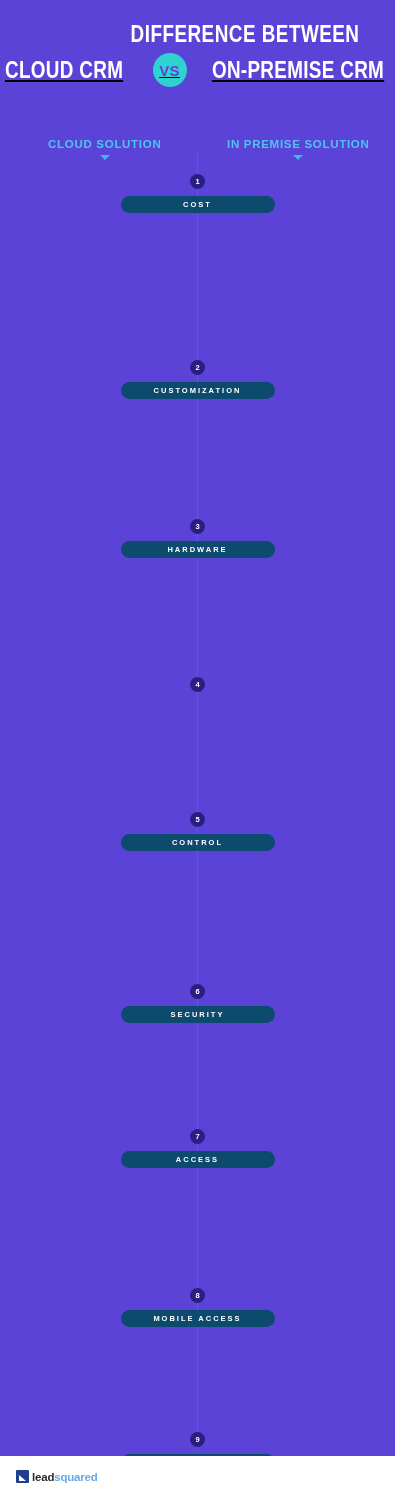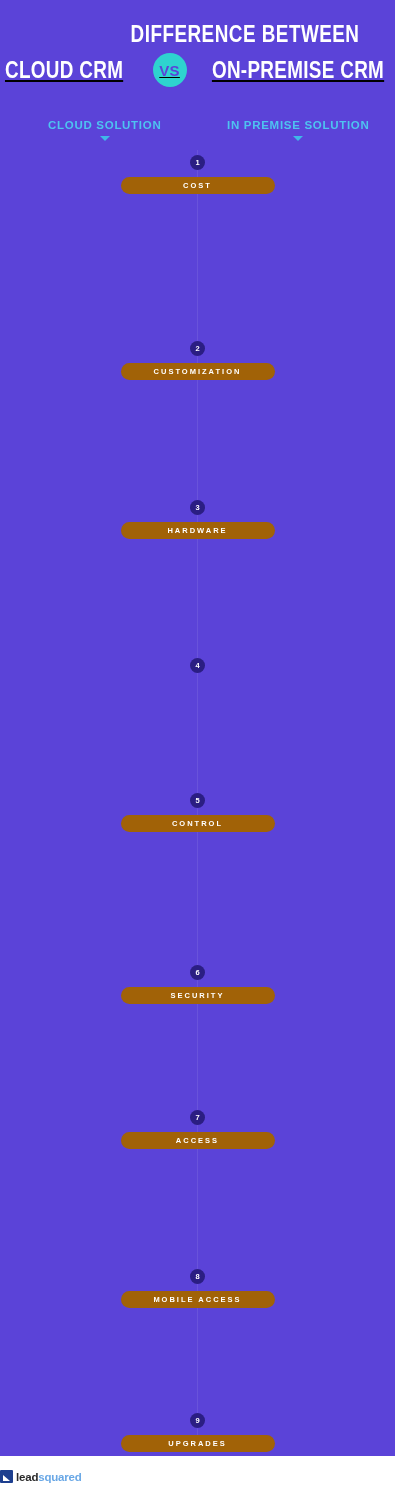--- a/index.html
+++ b/index.html
@@ -79,21 +79,21 @@
     align-items: center;
     justify-content: center;
     flex: none;
     letter-spacing: 0.3px;
     margin-left: 10px;
   }
 
   
   .col-headers {
     position: relative;
-    margin-top: 32px;
+    margin-top: 51px;
     display: flex;
     padding-left: 8px;
   }
   .col-head {
     flex: 1 1 50%;
     text-align: center;
   }
   .col-head-label {
     font-size: 11.5px;
     font-weight: bold;
@@ -125,21 +125,21 @@
     display: flex;
     align-items: center;
     justify-content: center;
     margin: 0 auto 4px;
   }
   .pill {
     display: inline-block;
     min-width: 114px;
     padding: 4px 20px;
     border-radius: 11px;
-    background: #a16207;
+    background: #0c4a6e;
     color: #ffffff;
     font-size: 7.5px;
     font-weight: bold;
     letter-spacing: 2px;
   }
 
   
   .compare-row {
     display: flex;
     margin-top: 16px;
@@ -168,21 +168,21 @@
   .footer {
     position: absolute;
     left: 0;
     top: 1456px;
     width: 395px;
     height: 44px;
     background: #ffffff;
   }
   .logo {
     position: absolute;
-    left: 0;
+    left: 16px;
     top: 14px;
     display: flex;
     align-items: center;
     gap: 3px;
   }
   .logo-mark {
     width: 13px;
     height: 13px;
     background: #1d3f8f;
     position: relative;

